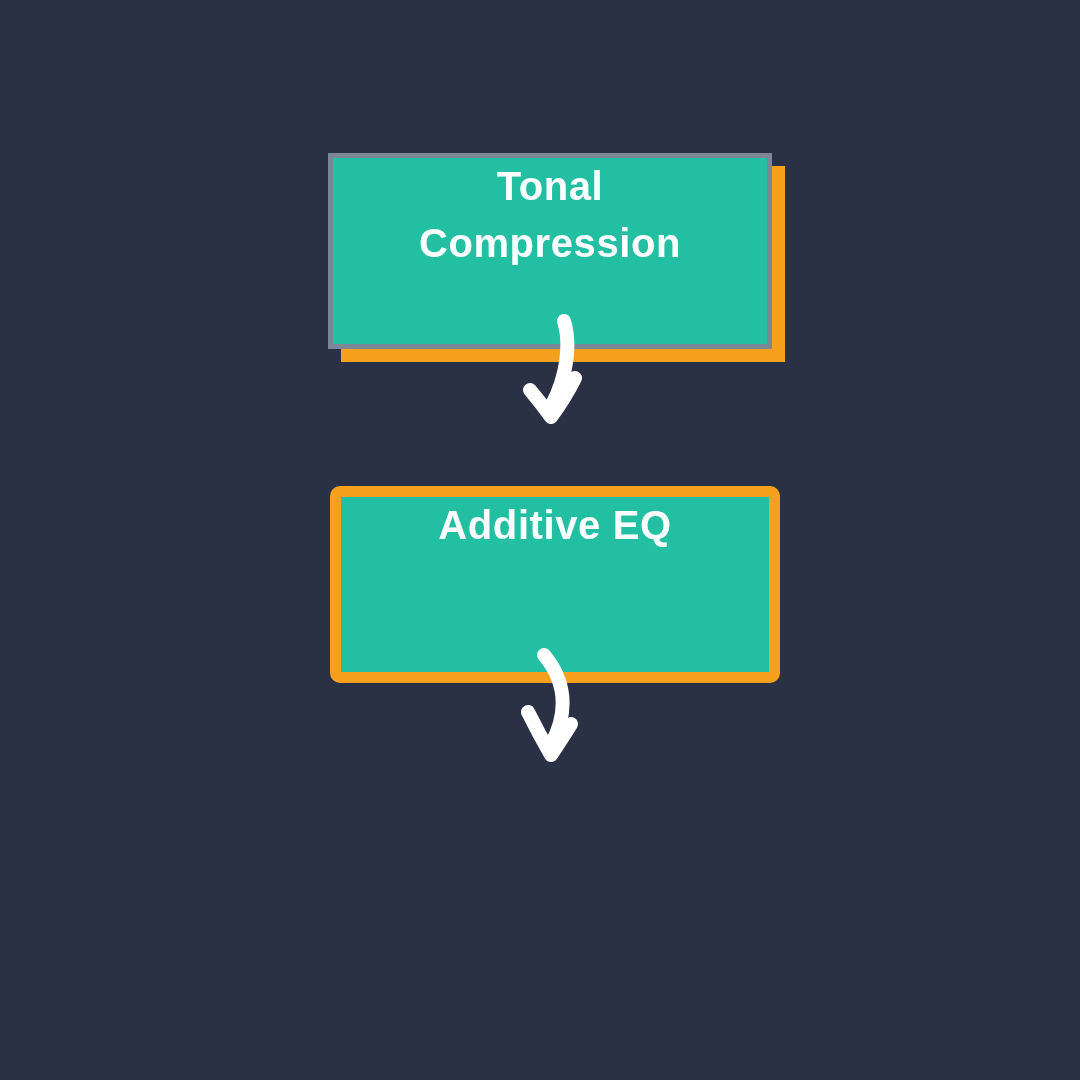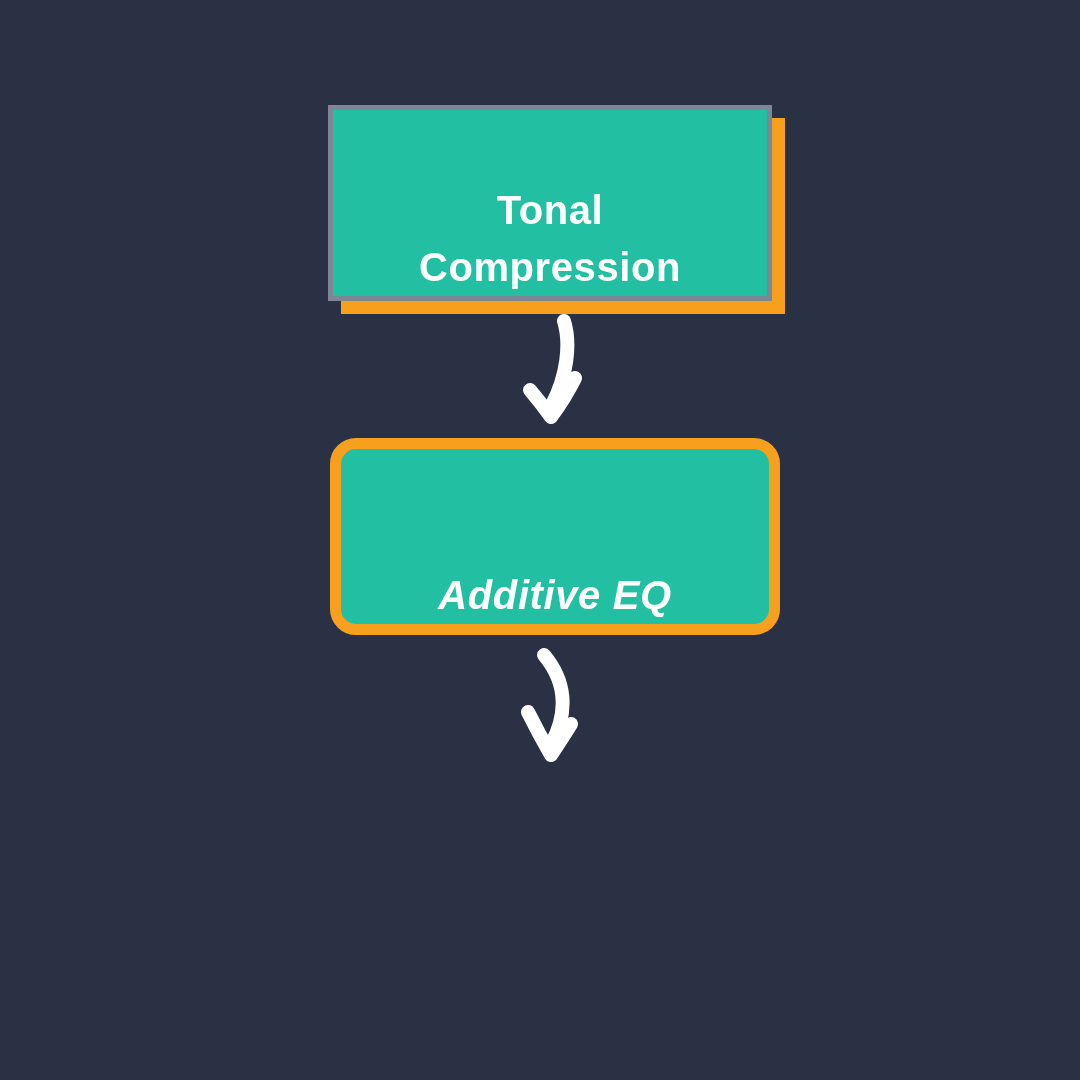--- a/index.html
+++ b/index.html
@@ -13,33 +13,33 @@
     height: 1080px;
     margin: 0 auto;
     overflow: hidden;
     background: var(--background, #2B3145);
     font-family: "Liberation Sans", "DejaVu Sans", sans-serif;
   }
   .node {
     position: absolute;
     box-sizing: border-box;
     display: flex;
-    align-items: flex-end;
+    align-items: flex-start;
     justify-content: center;
     text-align: center;
     background: var(--teal, #22BFA3);
+    margin-top: 48px;
   }
   .node-plain {
     border: 5px solid var(--gray-border, #7C8694);
     box-shadow: 13px 13px 0 0 var(--orange, #F7A01E);
   }
   .node-outlined {
     border: 11px solid var(--orange, #F7A01E);
-    border-radius: 26px;
-    font-style: italic;
+    border-radius: 10px;
   }
   .node-label {
     color: var(--text, #FCFFFE);
     font-size: 40px;
     font-weight: bold;
     line-height: 1.43;
     letter-spacing: 0.6px;
     max-width: 330px;
   }
   #node-1 { left: 328px; top: 105px;  width: 444px; height: 196px; }

